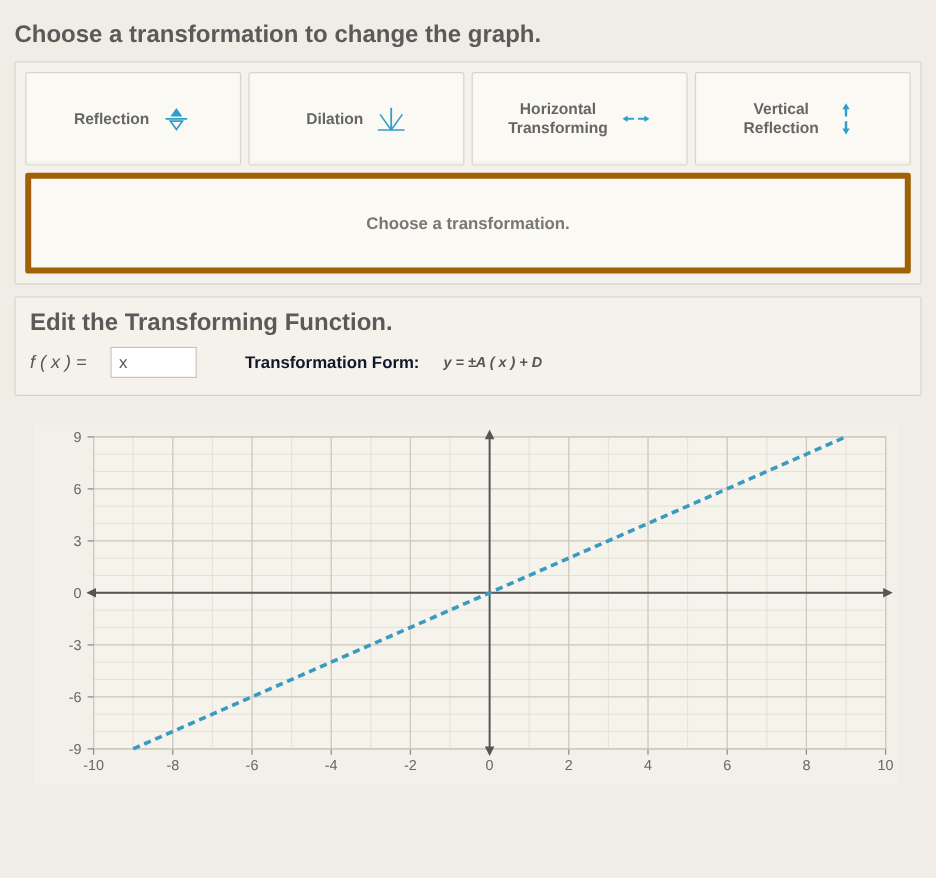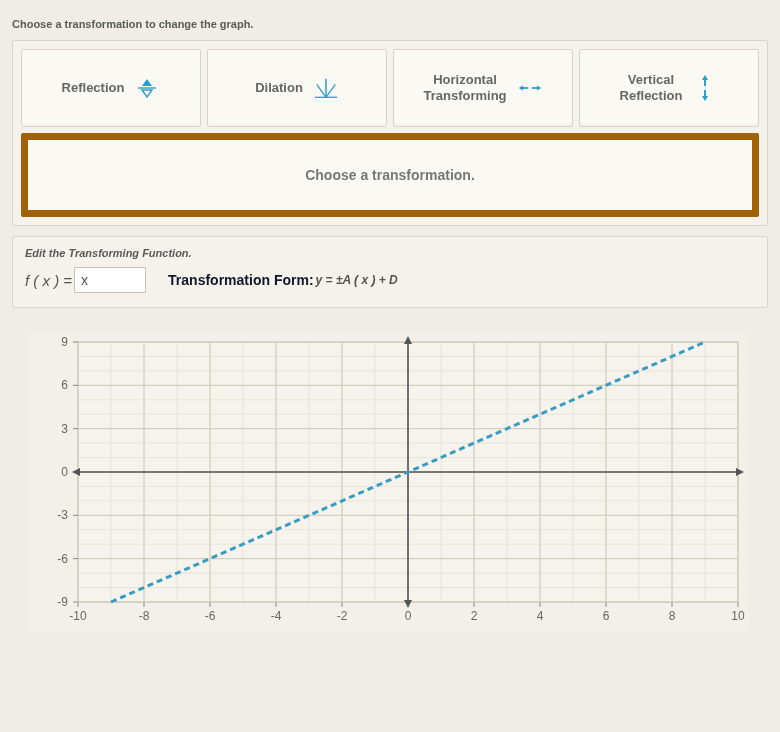--- a/index.html
+++ b/index.html
@@ -7,21 +7,21 @@
     font-family: Arial, Helvetica, sans-serif;
     background: #f0ede6;
     width: 780px;
     height: 732px;
     padding: 10px 12px;
     color: #555;
   }
   .section-title {
     font-weight: bold;
     color: #5a5a5a;
-    font-size: 11px;
+    font-size: 20px;
     margin: 8px 0 10px 0;
   }
   .panel {
     background: #f5f2ec;
     border: 1px solid #d8d4cc;
     border-radius: 2px;
     padding: 8px;
     font-weight: bold;
   }
   .trans-row {
@@ -47,36 +47,36 @@
     text-align: center;
     line-height: 1.25;
   }
   .trans-btn .icon {
     width: 26px; height: 26px; display:flex; align-items:center; justify-content:center;
   }
   .choose-box {
     height: 84px;
     margin-top: 6px;
     background: #fbf9f4;
-    border: 7px solid #a16207;
+    border: 5px solid #a16207;
     border-radius: 2px;
     display: flex;
     align-items: center;
     justify-content: center;
     color: #777;
     font-size: 14px;
   }
   .edit-panel {
     margin-top: 10px;
     background: #f5f2ec;
     border: 1px solid #d8d4cc;
     border-radius: 2px;
     padding: 10px 12px 14px 12px;
   }
-  .fx-row { display:flex; align-items:center; gap:2px; margin-top:8px; font-size:15px; color:#555; }
+  .fx-row { display:flex; align-items:center; gap:20px; margin-top:8px; font-size:15px; color:#555; }
   .fx-row input {
     width: 72px; height: 26px;
     border: 1px solid #c8c4bc;
     background: #fff;
     padding: 2px 6px;
     font-size: 14px;
     color: #555;
   }
   .tform-label { margin-left: 20px; font-weight: bold; font-size: 14px; color:#0f172a; }
   .tform-expr { font-weight: bold; font-style: italic; font-size: 12px; color:#555; }
@@ -142,21 +142,21 @@
         </svg>
       </span>
     </div>
 
   </div>
 
   <div class="choose-box">Choose a transformation.</div>
 </div>
 
 <div class="edit-panel">
-  <div class="section-title" style="margin:0 0 4px 0;font-style:italic;">Edit the Transforming Function.</div>
+  <div class="section-title" style="margin:0 0 4px 0;">Edit the Transforming Function.</div>
   <div class="fx-row">
     <span style="font-style:italic">f ( x ) =</span>
     <input type="text" value="x" style="">
     <span class="tform-label">Transformation Form:</span>
     <span class="tform-expr">y = ±A ( x ) + D</span>
   </div>
 </div>
 
 <div class="chart-wrap">
   <svg class="chart" id="chart-svg" width="720" height="300" viewBox="0 0 720 300">

